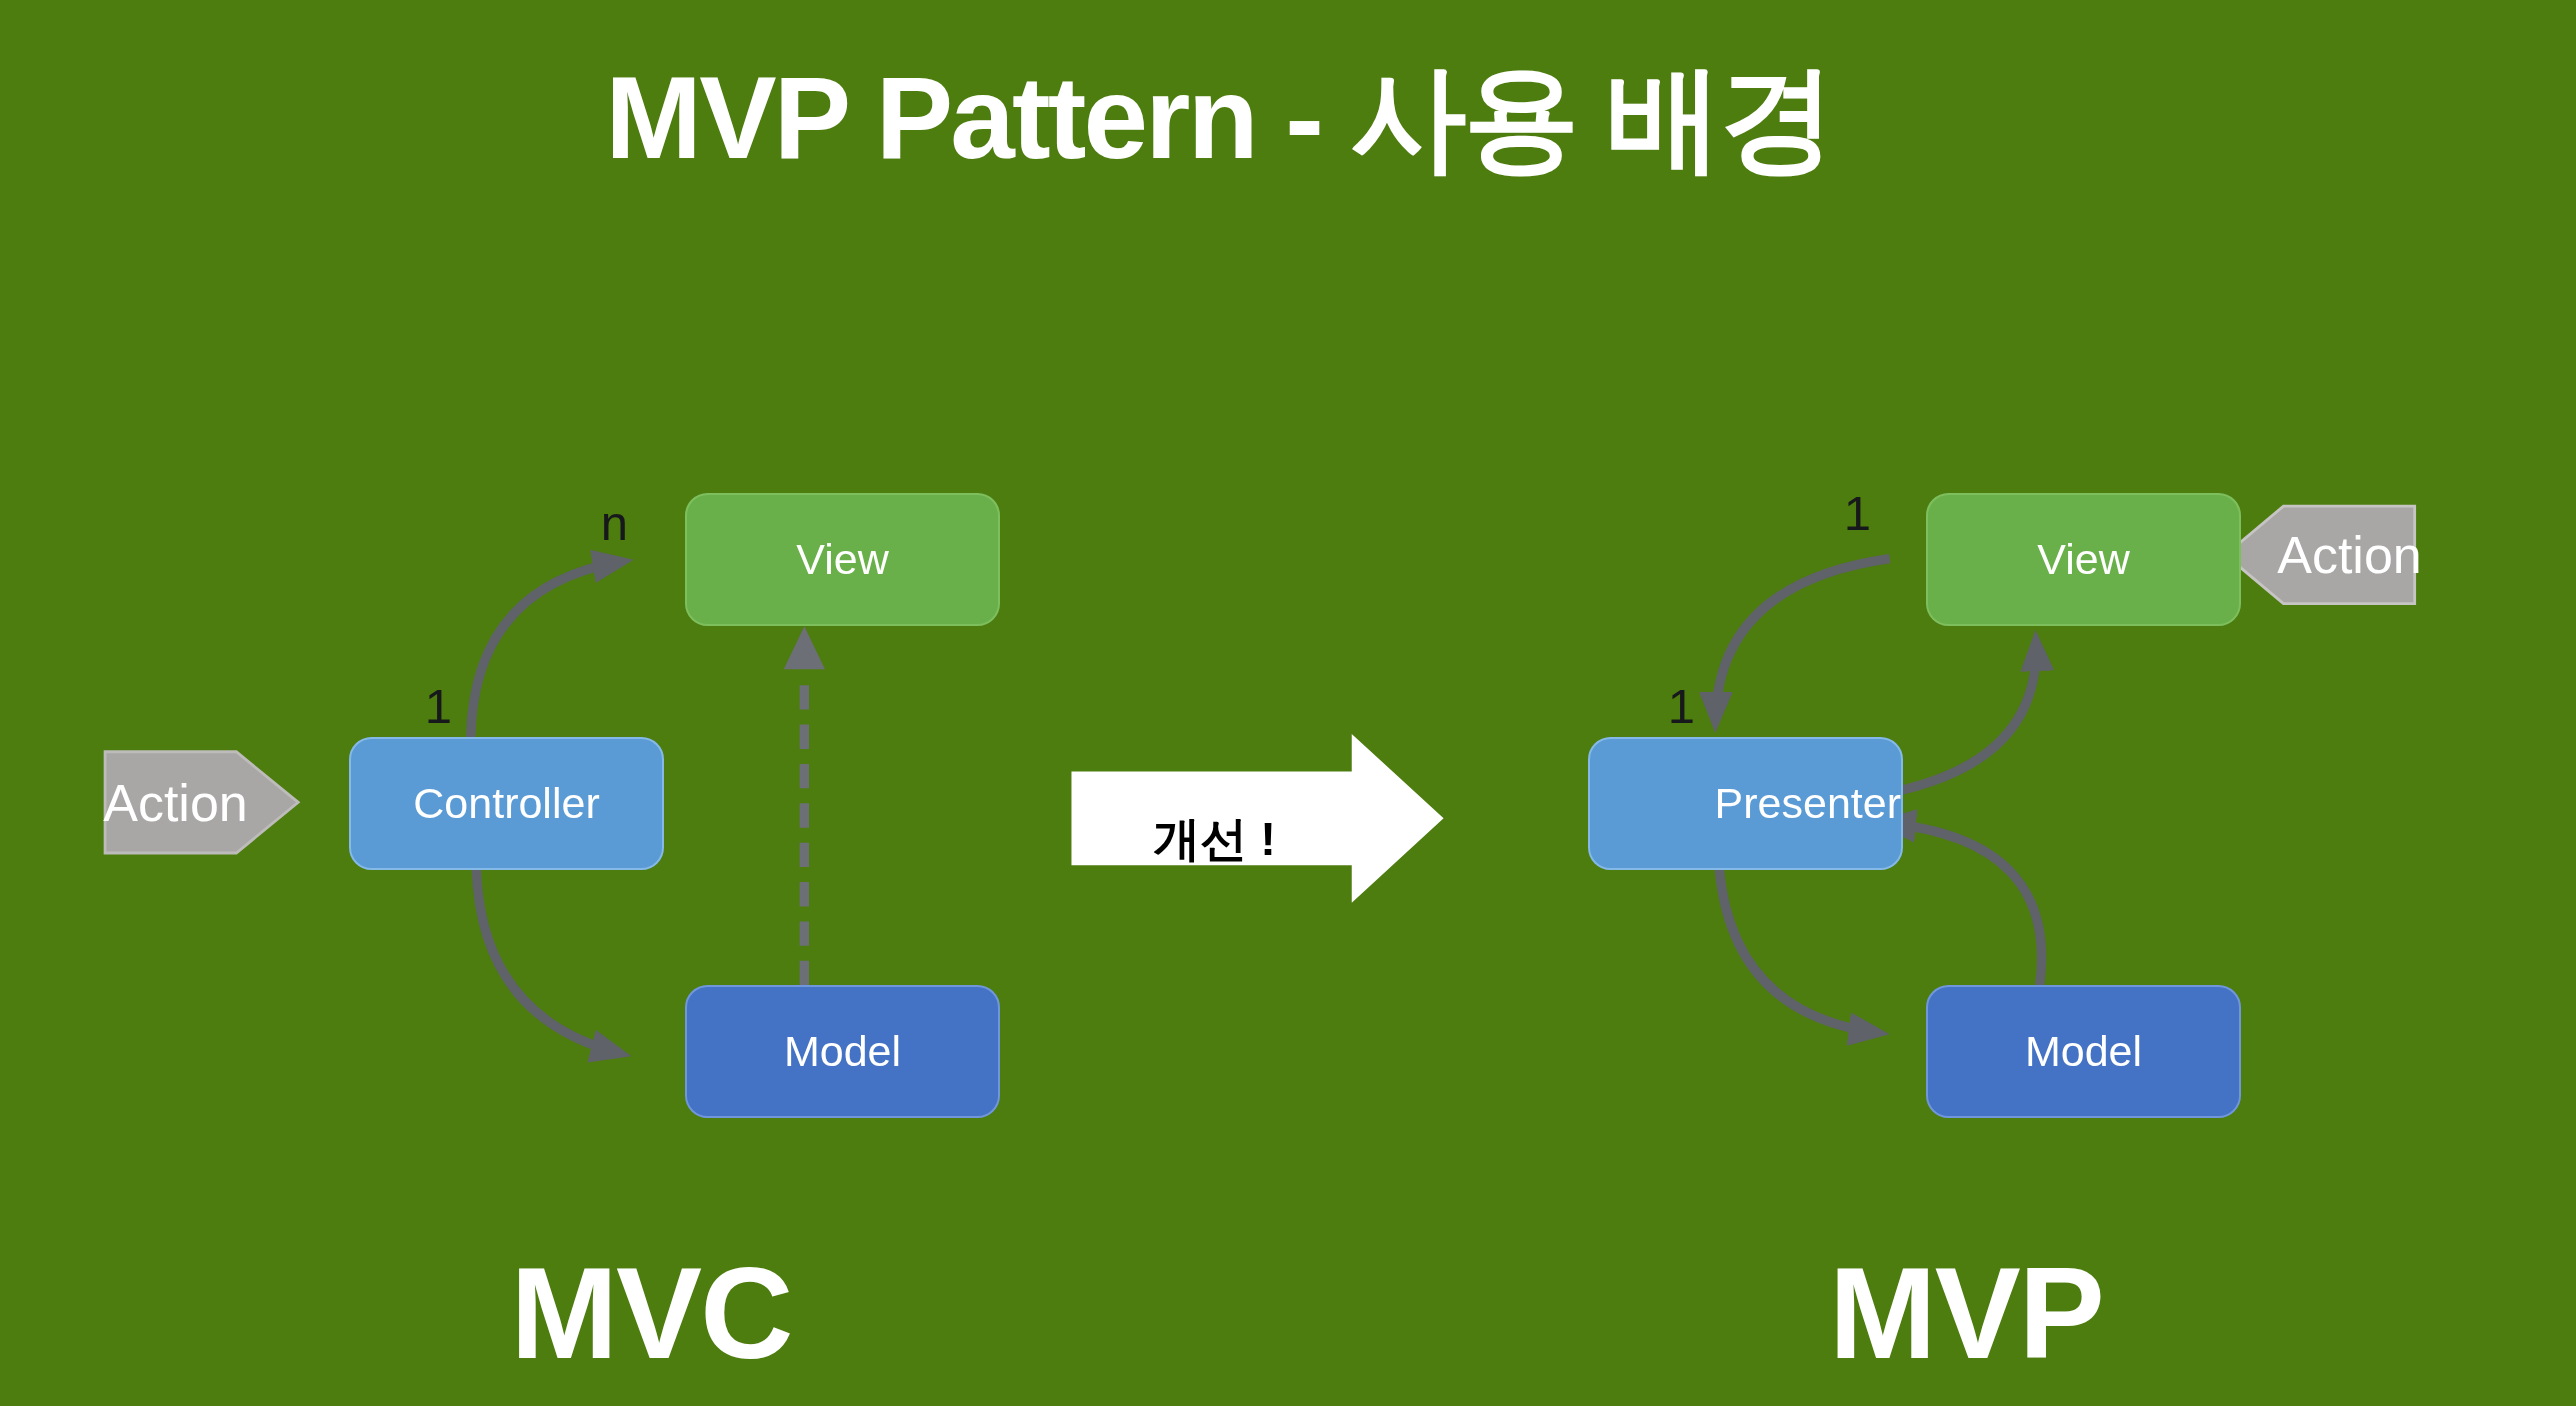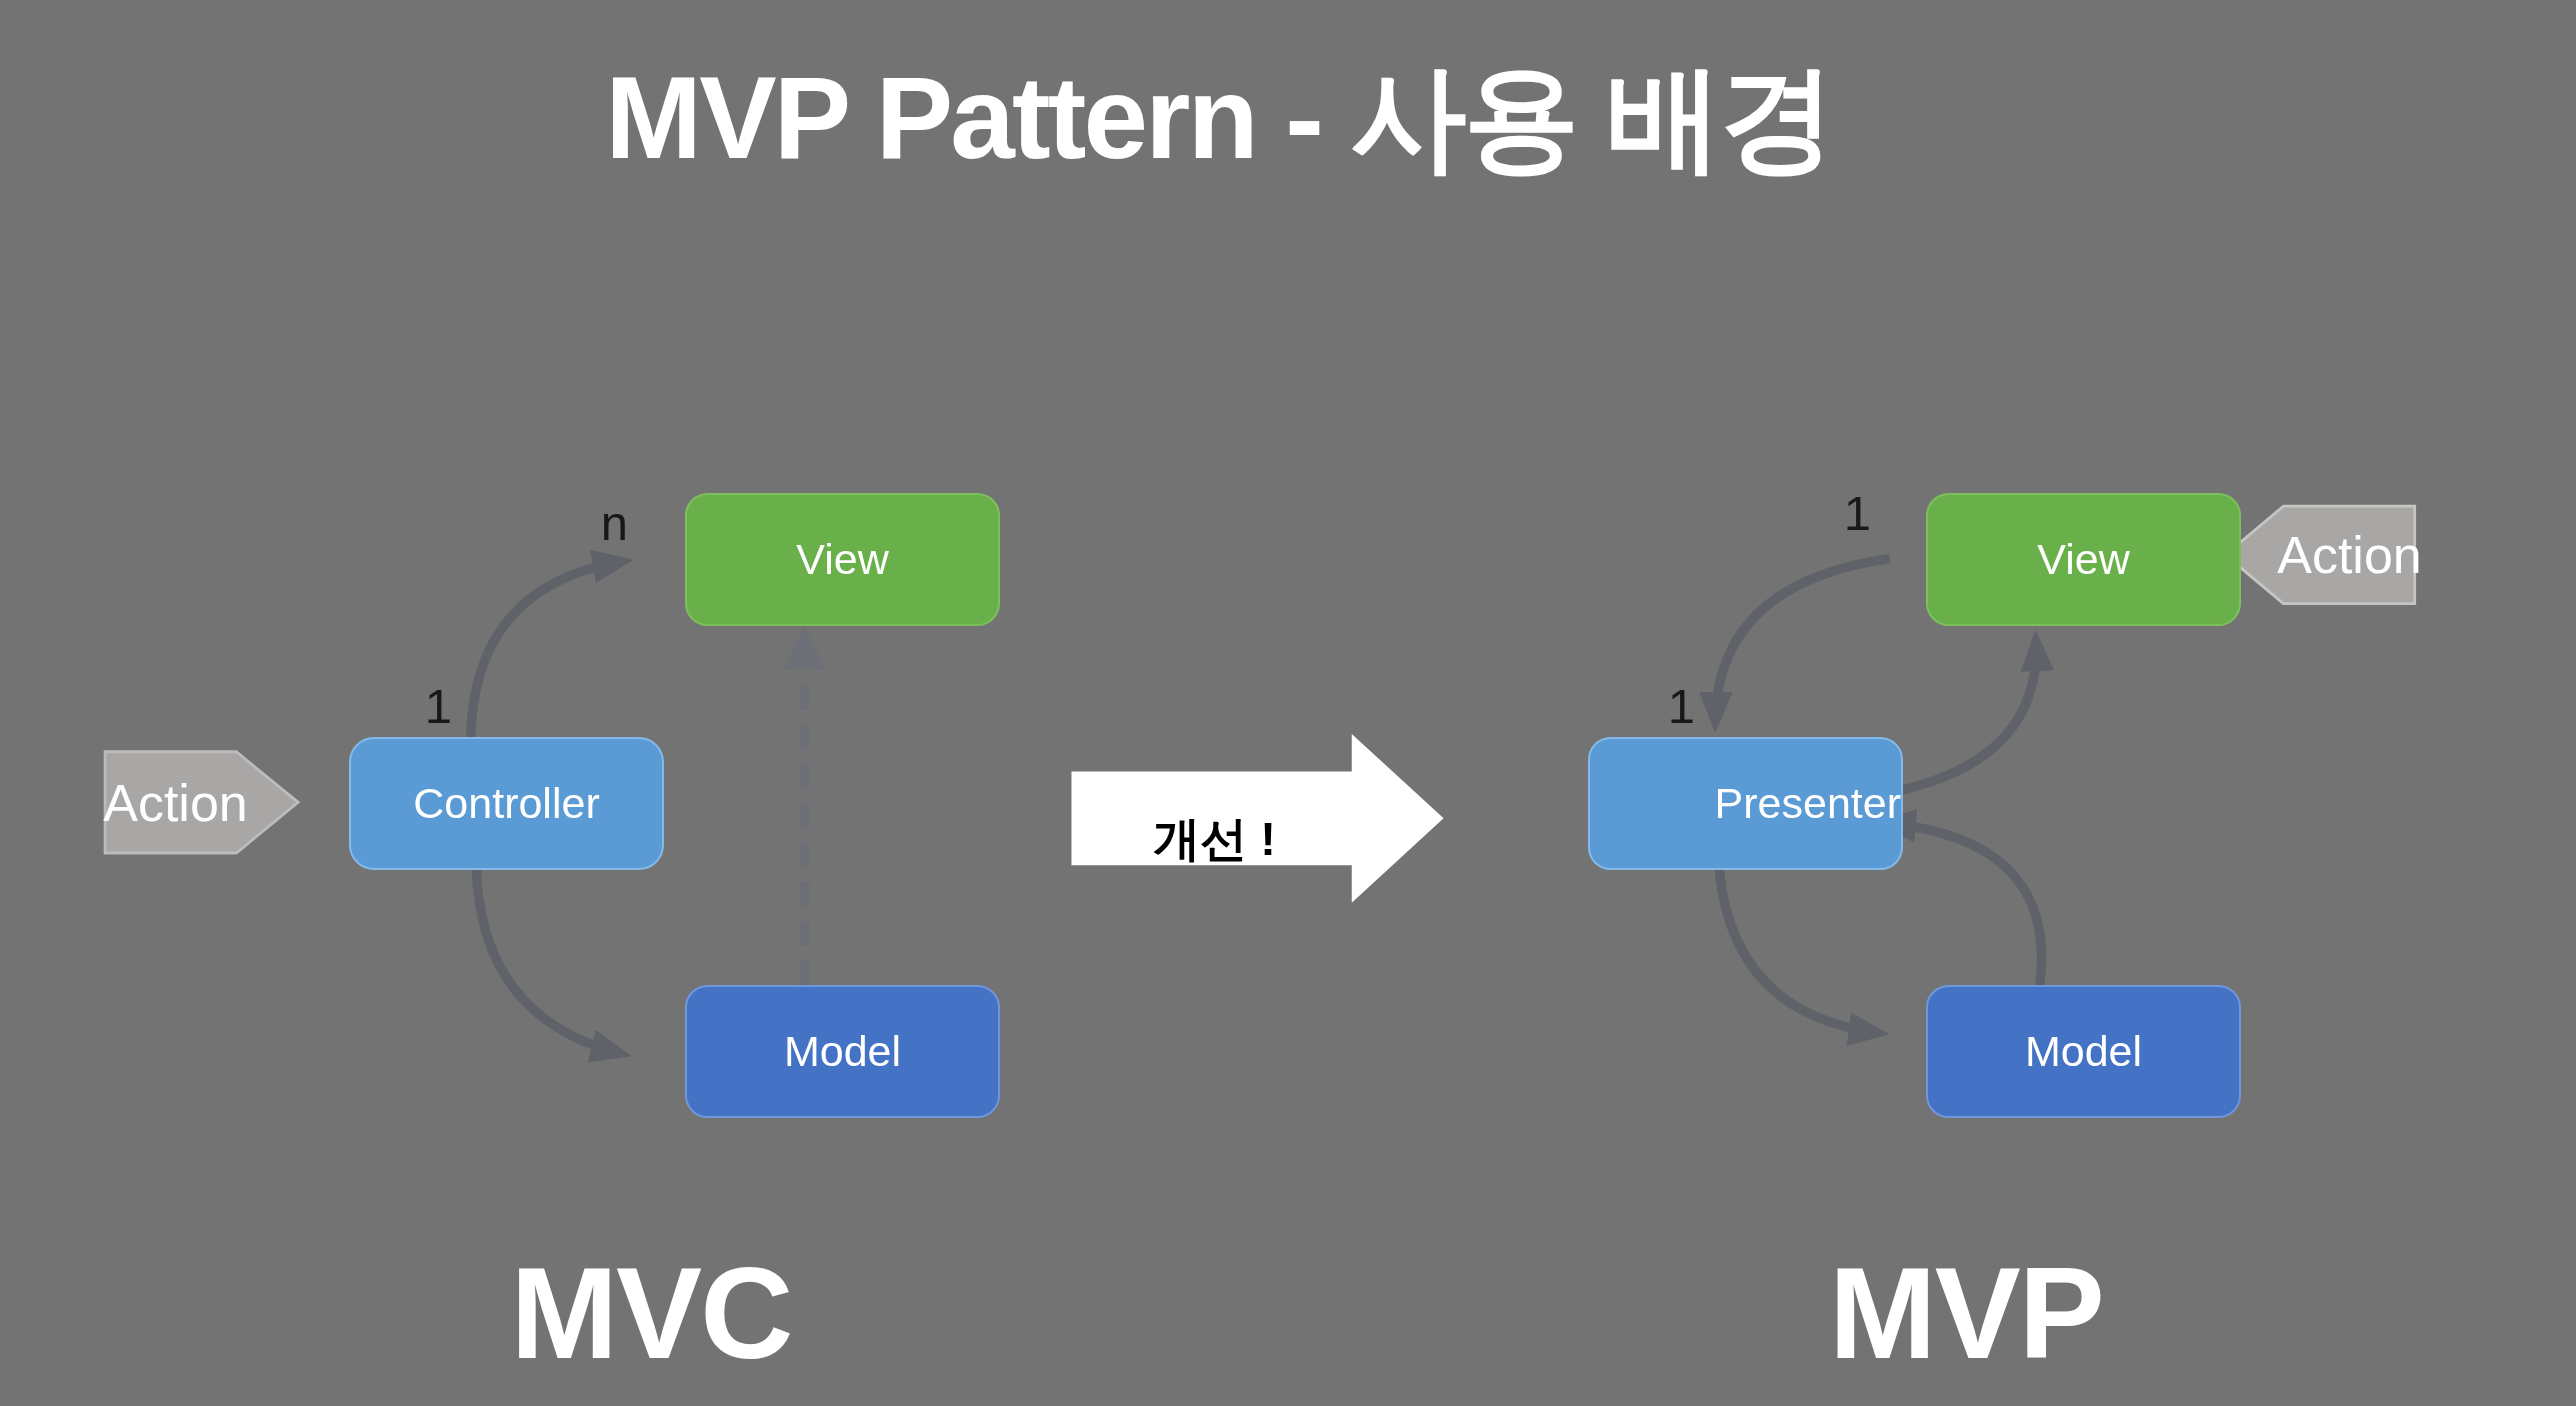--- a/index.html
+++ b/index.html
@@ -1,18 +1,18 @@
 <!DOCTYPE html>
 <html style="font-size:15px"><head>
 <meta charset="utf-8">
 <style>
   html,body{margin:0;padding:0;background:#363a43;}
   #slide{
     position:relative;width:2576px;height:1406px;overflow:hidden;
-    background:#737373;
+    background:#4d7c0f;
     font-family:"Liberation Sans","DejaVu Sans",sans-serif;
   }
   #arrow-layer{position:absolute;left:0;top:0;width:2576px;height:1406px;}
   .page-title{
     position:absolute;top:41px;left:1219px;transform:translateX(-50%);
     font-size:116px;font-weight:800;letter-spacing:-2.8px;color:#ffffff;white-space:nowrap;
   }
   .node{
     position:absolute;width:315px;height:133px;box-sizing:border-box;
     border-radius:22.5px;display:flex;align-items:center;justify-content:center;
@@ -68,21 +68,21 @@
     <polygon points="112,802 252,802 318,856 252,910 112,910" fill="#a9a7a6" stroke="#bdbcbb" stroke-width="3"></polygon>
     <polygon points="2576,540 2436,540 2374,592 2436,644 2576,644" fill="#a9a7a6" stroke="#c6c5c4" stroke-width="3"></polygon>
 
     <polygon points="1143,823 1442,823 1442,783 1540,873 1442,963 1442,923 1143,923" fill="#ffffff"></polygon>
   </svg>
 
   <div class="page-title">MVP Pattern - 사용 배경</div>
 
   <div>
     <div class="action-label left">Action</div>
-    <div class="node node-lightblue" style="left:313px;top:737px;border-radius:25px;">
+    <div class="node node-lightblue" style="left:313px;top:737px;">
       <span>Controller</span>
     </div>
     <div class="node node-green" style="left:649px;top:493px;">
       <span>View</span>
     </div>
     <div class="node node-darkblue" style="left:649px;top:985px;">
       <span>Model</span>
     </div>
     <span class="mult" style="left:418px;top:682px;">1</span>
     <span class="mult" style="left:594px;top:499px;">n</span>

